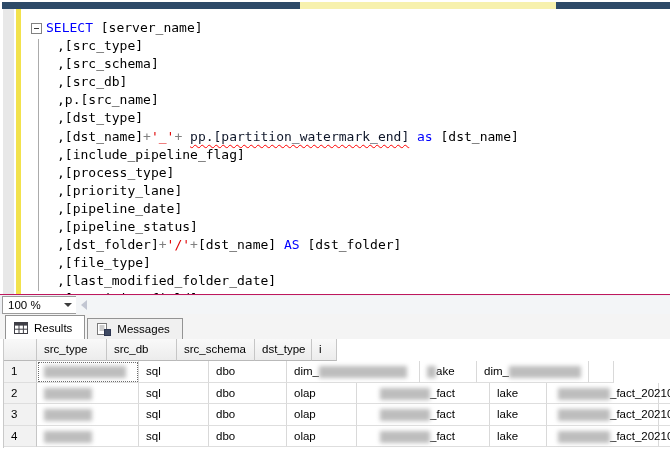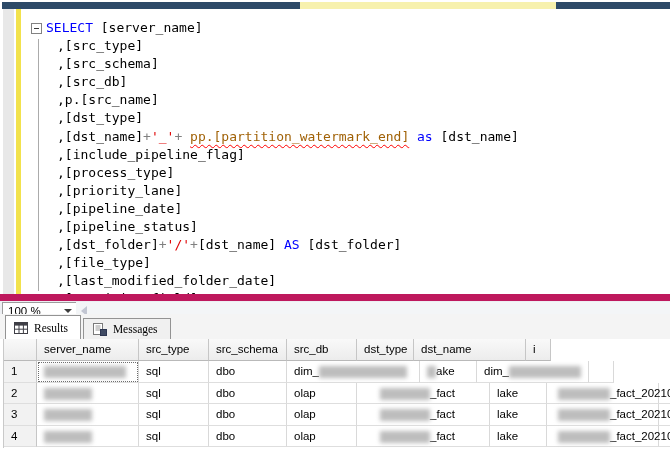--- a/index.html
+++ b/index.html
@@ -19,33 +19,33 @@
   .code{position:absolute;left:0;top:10px;right:0;font-family:"DejaVu Sans Mono",monospace;
         font-size:13px;line-height:18.1px;white-space:pre;color:#000;}
   .cl{padding-left:57px;height:18.1px;}
   .cl.first{padding-left:46px;position:relative;}
   .fold-box{position:absolute;left:31px;top:4px;width:9px;height:9px;border:1px solid #828282;background:#fff;}
   .fold-box::after{content:"";position:absolute;left:2px;top:4px;width:5px;height:1px;background:#3a3a3a;}
   .tok-kw{color:var(--kw);}
   .tok-plain{color:#000;}
   .tok-op{color:#808080;}
   .tok-str{color:var(--str);}
-  .tok-err{color:#a16207;text-decoration:underline wavy var(--err);text-decoration-thickness:1px;text-underline-offset:2.5px;}
+  .tok-err{color:#0f172a;text-decoration:underline wavy var(--err);text-decoration-thickness:1px;text-underline-offset:2.5px;}
 
   
-  .zoomstrip{position:absolute;top:294px;left:0;width:670px;height:20px;background:#edeff3;border-top:7px solid #be185d;box-sizing:border-box;}
+  .zoomstrip{position:absolute;top:294px;left:0;width:670px;height:20px;background:#edeff3;border-top:1px solid #be185d;box-sizing:border-box;}
   .zoombox{position:absolute;left:2px;top:1px;width:69px;height:16px;background:#fff;border:1px solid #9c9c9c;
            font-size:11.5px;color:#000;display:flex;align-items:center;padding-left:5px;}
   .zoombox .dd{position:absolute;right:5px;top:6px;width:0;height:0;border-left:4px solid transparent;border-right:4px solid transparent;border-top:4px solid #3c3c3c;}
   .hscroll{position:absolute;left:76px;top:1px;right:0;height:18px;background:#f3f5f7;}
   .larr{position:absolute;left:5px;top:4px;width:0;height:0;border-top:5px solid transparent;border-bottom:5px solid transparent;border-right:6px solid #c2c6d2;}
 
   
   .results{position:absolute;top:314px;left:0;width:670px;height:146px;background:#fff;}
-  .tabstrip{position:absolute;top:0;left:0;right:0;height:25px;background:#f4f4f4;display:flex;align-items:flex-end;padding-left:5px;box-sizing:border-box;font-family:Liberation Serif, serif;}
+  .tabstrip{position:absolute;top:0;left:0;right:0;height:25px;background:#f4f4f4;display:flex;align-items:flex-end;padding-left:5px;box-sizing:border-box;}
   .tab{display:flex;align-items:center;gap:6px;font-size:11.5px;color:#000;padding:0 12px 0 8px;height:21px;
        background:#f0f0f0;border:1px solid #939393;border-bottom:none;box-sizing:border-box;}
   .tab.active{background:#fff;height:24px;z-index:2;}
   .tab + .tab{margin-left:2px;text-align:center;}
 
   .grid{position:absolute;top:25px;left:3px;right:0;bottom:0;overflow:hidden;border-left:1px solid #c9c9c9;}
   .grow{display:flex;}
   .gcell{box-sizing:border-box;flex:0 0 auto;border-right:1px solid #d9d9d9;border-bottom:1px solid #dedede;
          padding:4px 0 0 7px;font-size:11.5px;color:#000;white-space:nowrap;overflow:visible;position:relative;height:21.5px;}
   .grow.header .gcell{height:22px;background:linear-gradient(#f9f9f9,#ececec);border-right:1px solid #c6c6c6;border-bottom:1px solid #b9b9b9;padding-top:4px;}
@@ -102,26 +102,24 @@
           <line x1="3.5" y1="5" x2="8.5" y2="5" stroke="#9a9a9a"></line>
           <line x1="3.5" y1="7" x2="8.5" y2="7" stroke="#9a9a9a"></line>
           <rect x="8.5" y="6.5" width="6" height="6" fill="#3f4a63" stroke="#2c3550"></rect>
         </svg>
         <span>Messages</span>
       </div>
     </div>
     <div class="grid">
         <div class="grow header">
           <div class="gcell rownum" style="width: 33px;"></div>
-          <div class="gcell" style="width: 102px;">server_name</div>
           <div class="gcell" style="width: 70px;">src_type</div>
+          <div class="gcell" style="width: 70px;">src_db</div>
           <div class="gcell" style="width: 78px;">src_schema</div>
-          <div class="gcell" style="width: 70px;">src_db</div>
           <div class="gcell" style="width: 57px;">dst_type</div>
-          <div class="gcell" style="width: 112px;">dst_name</div>
           <div class="gcell" style="width: 25px;">i</div>
         </div>
         <div class="grow">
           <div class="gcell rownum" style="width: 33px;">1</div>
           <div class="gcell focus" style="width: 102px;"><span class="redact" style="width: 82px;"></span></div>
           <div class="gcell" style="width: 70px;"><span>sql</span></div>
           <div class="gcell" style="width: 78px;"><span>dbo</span></div>
           <div class="gcell" style="width: 133px;"><span>dim_</span><span class="redact" style="width: 88px;"></span></div>
           <div class="gcell" style="width: 57px;"><span class="redact" style="width: 9px;"></span><span>ake</span></div>
           <div class="gcell" style="width: 112px;"><span>dim_</span><span class="redact" style="width: 72px;"></span></div>

